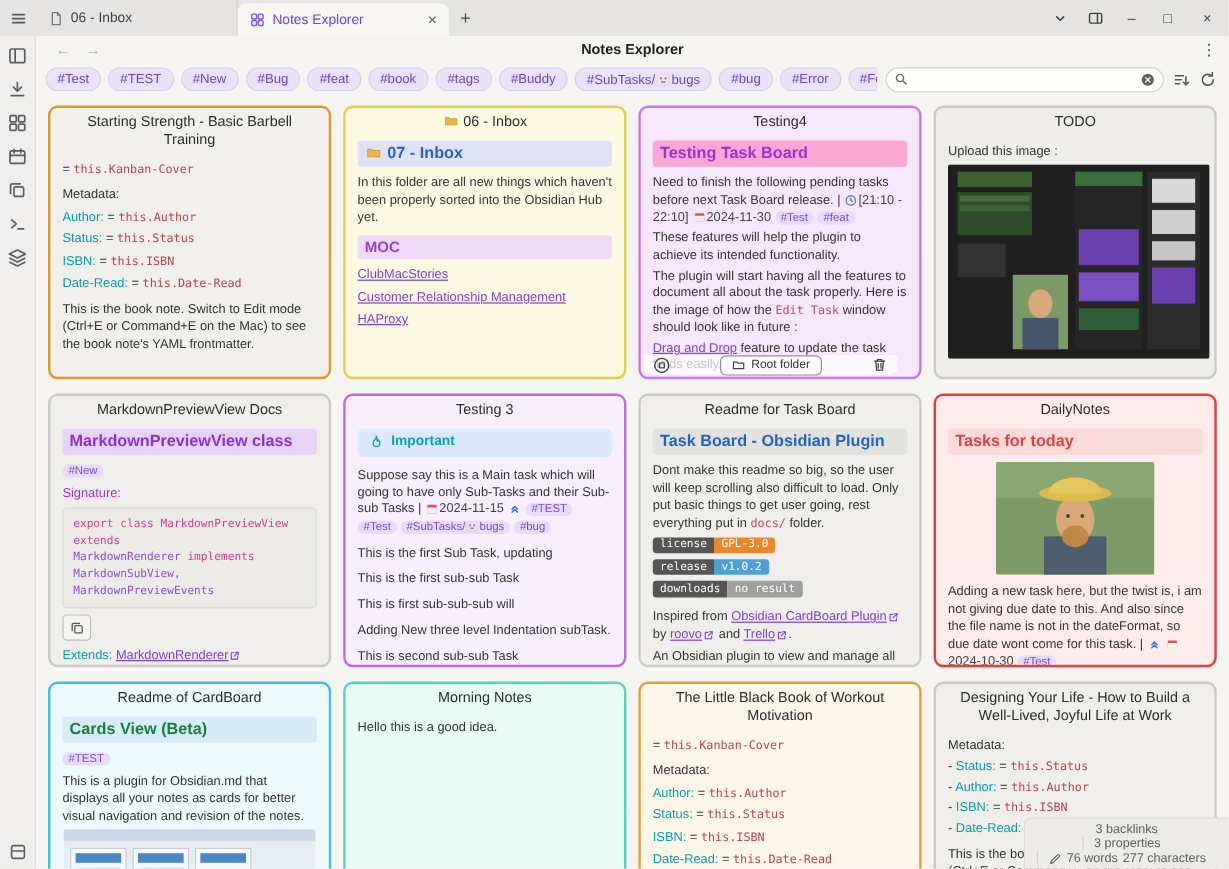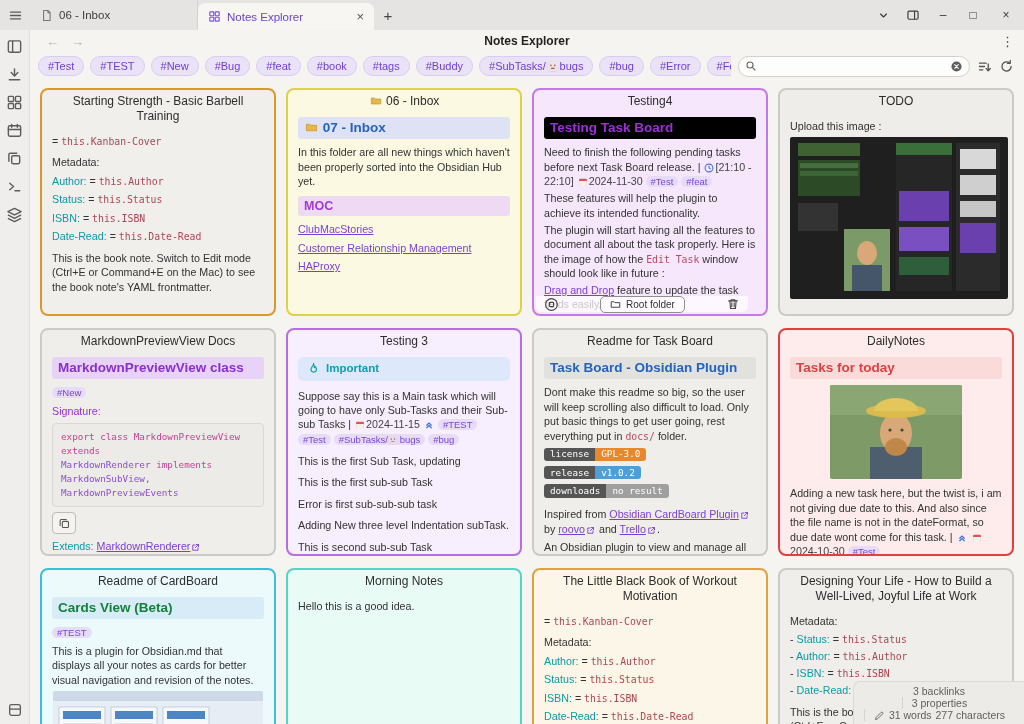--- a/index.html
+++ b/index.html
@@ -46,21 +46,21 @@
   .card { border:2px solid var(--bc); background:var(--bg); border-radius:8px; overflow:hidden; display:flex; flex-direction:column; position:relative; cursor:pointer; }
   .card-title { padding:4px 10px 3px; text-align:center; font-size:12px; line-height:1.25; color:#2d2d2d; flex:0 0 auto; }
   .card-body { padding:3px 10px 8px; font-size:10.7px; line-height:1.35; color:#333; flex:1; overflow:hidden; }
   .ln { margin:4px 0; }
   .ln-tight { margin:2.5px 0; }
   .ln-gap { margin:7px 0 4px; }
   .ch1 { display:block; font-weight:bold; font-size:13.5px; padding:2px 6px; border-radius:3px; margin:2px 0 6px; }
   .ch2 { display:block; font-weight:bold; font-size:12.5px; padding:2px 6px; border-radius:3px; margin:7px 0 6px; }
   .inbox-h1 { color:#2563c0; background:#dee2f4; }
   .inbox-h2 { color:#a23ad6; background:#eedaf3; }
-  .t4-h1 { color:#9b30d9; background:#000000; }
+  .t4-h1 { color:#9b30d9; background:#f9a8d4; }
   .md-h1 { color:#8b2fd0; background:#e7d3f7; }
   .tb-h1 { color:#2563c0; background:#e1e1de; }
   .dn-h1 { color:#e04040; background:#fbdada; }
   .cb-h1 { color:#15803d; background:#d7ecf6; }
 
   .ik { color:#0a9aa5; }
   .mono { font-family:"DejaVu Sans Mono", monospace; font-size:9.8px; color:#b04552; }
   .icode { font-family:"DejaVu Sans Mono", monospace; font-size:9.8px; color:#c14a5e; }
   .ilink { color:#7b3fd8; text-decoration:underline; cursor:pointer; }
   .ctag { background:#e7dcf8; color:#7a44d8; padding:0 5px; border-radius:9px; font-size:9.5px; white-space:nowrap; cursor:pointer; }
@@ -412,21 +412,21 @@
                     <path d="M5 9.5l4-4 4 4"></path>
                     <path d="M5 14l4-4 4 4"></path>
                   </svg></span>
               <span class="ctag">#TEST</span>
               <span class="ctag">#Test</span>
               <span class="ctag">#SubTasks/🫥bugs</span>
               <span class="ctag">#bug</span>
             </p>
             <p class="ln ln-gap">This is the first Sub Task, updating</p>
             <p class="ln ln-gap">This is the first sub-sub Task</p>
-            <p class="ln ln-gap">Error is first sub-sub-sub task</p>
+            <p class="ln ln-gap">This is first sub-sub-sub will</p>
             <p class="ln ln-gap">Adding New three level Indentation subTask.</p>
             <p class="ln ln-gap">This is second sub-sub Task</p>
           </div>
         </div>
 
         <div class="card" style="--bc:#cbcac7;--bg:#efeeeb">
           <div class="card-title">Readme for Task Board</div>
           <div class="card-body">
             <span class="ch1 tb-h1">Task Board - Obsidian Plugin</span>
             <p class="ln-tight"><span>Dont make this readme so big, so the user will keep scrolling also difficult to load. Only put basic things to get user going, rest everything put in </span><span class="icode">docs/</span><span> folder.</span></p>
@@ -549,18 +549,18 @@
 
   <div class="status-bar">
     <span class="sb-item">3 backlinks</span>
     <span class="sb-item">3 properties</span>
     <span class="sb-item">
       <span>
           <svg width="11" height="11" viewBox="0 0 18 18" fill="none" stroke="currentColor" stroke-width="1.5" stroke-linejoin="round">
             <path d="M2.5 15.5l1-3.4 8.3-8.3a1.4 1.4 0 0 1 2 0l.4.4a1.4 1.4 0 0 1 0 2l-8.3 8.3z"></path>
           </svg>
         </span>
-      <span>31 words</span>
+      <span>76 words</span>
       <span>277 characters</span>
     </span>
   </div>
 
 </div>
 
 </body></html>

